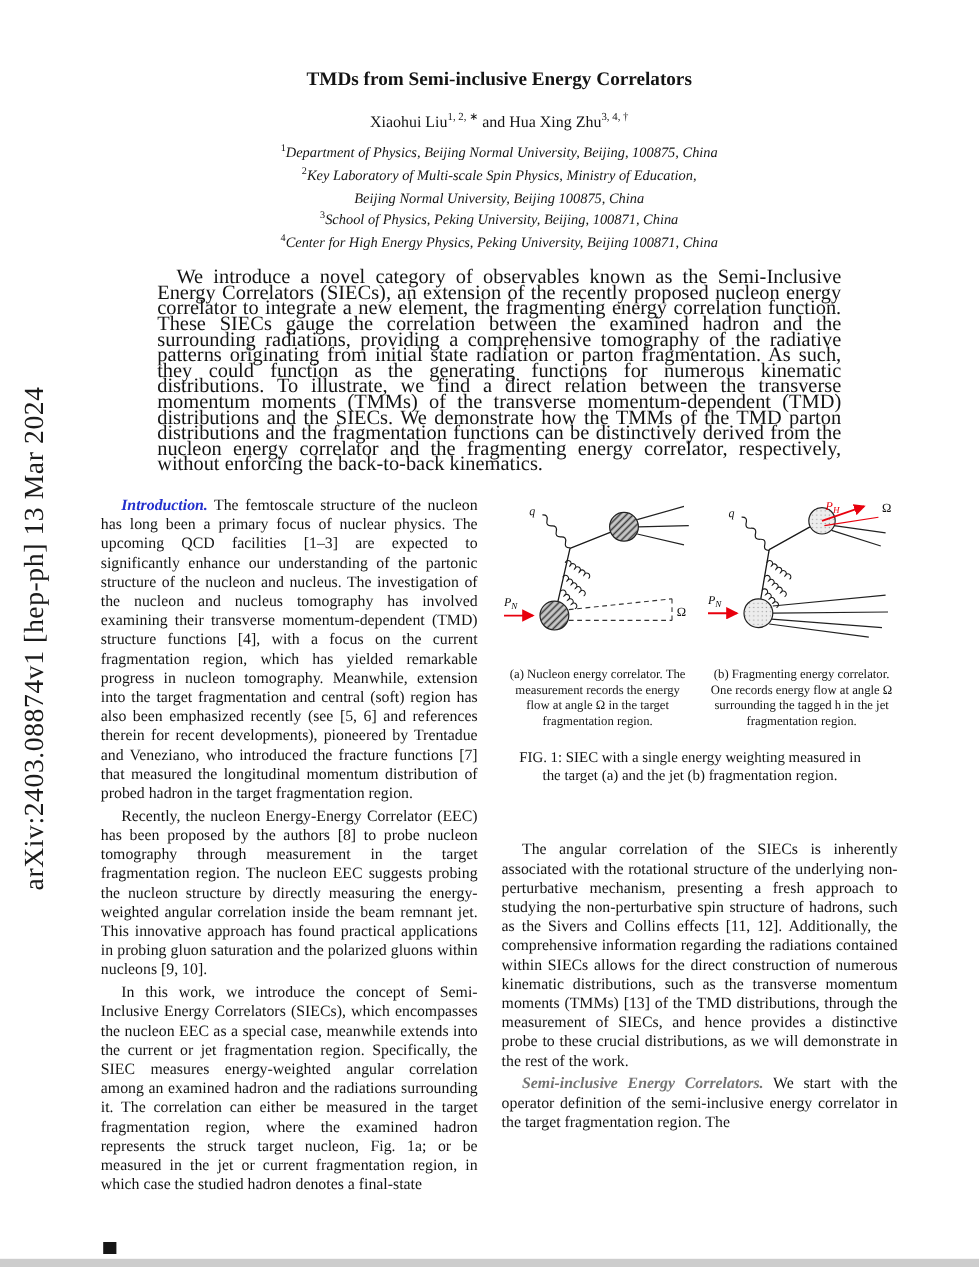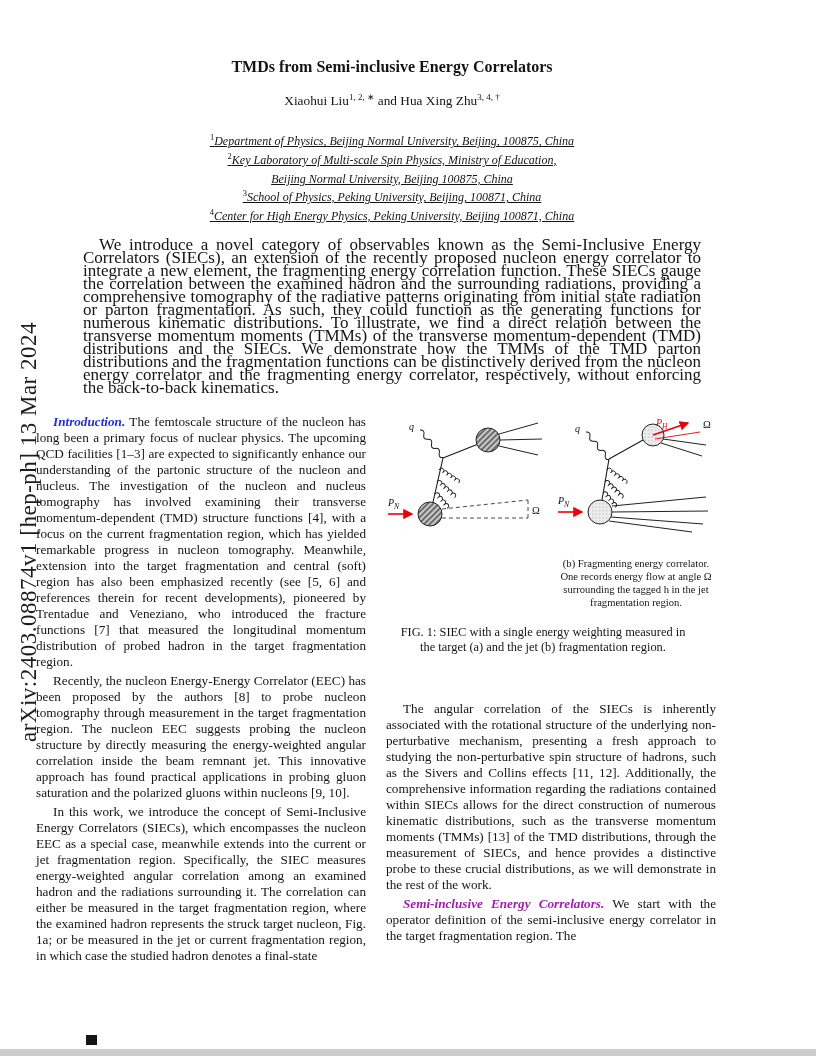--- a/index.html
+++ b/index.html
@@ -7,36 +7,36 @@
   body {
     width:816px; height:1056px; position:relative; overflow:hidden;
     font-family:"Liberation Serif", serif; color:#141414;
   }
   .arxiv-watermark {
     position:absolute; left:16px; top:262px; height:540px;
     writing-mode:vertical-rl; transform:rotate(180deg);
     font-size:23px; letter-spacing:0.5px; color:#1c1c1c; white-space:nowrap;
     text-align:center;
   }
-  .content { padding:58px 68px 0 36px; }
+  .content { padding:58px 68px 0 84px; }
   .paper-title { text-align:center; font-weight:bold; font-size:16px; }
   .authors-line { margin-top:16px; text-align:center; font-size:13.3px; }
   .authors-line sup { font-size:9px; }
-  .affiliations { margin-top:21px; text-align:center; font-style:italic; font-size:12px; line-height:14.6px;text-decoration:underline; }
+  .affiliations { margin-top:7px; text-align:center; font-style:italic; font-size:12px; line-height:14.6px; }
   .affiliation-line sup { font-size:8.5px; font-style:normal; }
   .abstract {
     margin:15px 47px 0 47px; text-align:justify;
     font-size:17px; line-height:13px; text-indent:16px;
   }
   .columns { display:flex; gap:20px; margin-top:20px; }
   .col { width:330px; font-size:13.2px; line-height:16px; text-align:justify; }
   .col p { text-indent:17px; margin:0 0 3px 0; }
   .col p.noindent { text-indent:0; }
   .lead-blue { color:#2330cc; font-weight:bold; font-style:italic; }
-  .lead-magenta { color:#a21caf; font-weight:bold; font-style:italic; }
+  .lead-magenta { color:#737373; font-weight:bold; font-style:italic; }
   .var-italic { font-style:italic; }
   .figure-block { margin-top:4px; }
   .subfig-row { display:flex; gap:10px; }
   .subfig { width:160px; }
   .subcap { margin-top:8px; font-size:10.6px; line-height:12.8px; text-align:center; padding:0 4px; }
   .fig-main-cap { margin:15px 22px 0 6px; font-size:12.4px; line-height:15px; text-align:center; }
   .post-fig-gap { height:46px; }
   svg text { font-family:"Liberation Serif", serif; }
   .fl { font-style:italic; font-size:10px; fill:#111; }
   .flr { font-style:italic; font-size:10px; fill:#e8000d; }
@@ -110,20 +110,21 @@
                 <path d="M0 0 a2.5 2.5 0 1 1 4.4 1.6 a2.5 2.5 0 1 1 4.4 1.6 a2.5 2.5 0 1 1 4.4 1.6 a2.5 2.5 0 1 1 4.4 1.6" stroke="#1a1a1a" stroke-width="0.9" fill="none"></path>
               </g>
               <circle cx="102" cy="22" r="12" fill="url(#hatch)" stroke="#222" stroke-width="1"></circle>
               <path d="M113,16 L152,5 M114,22 L156,21 M113,28 L152,37" stroke="#222" stroke-width="1" fill="none"></path>
               <circle cx="44" cy="96" r="12" fill="url(#hatch)" stroke="#222" stroke-width="1"></circle>
               <line x1="2" y1="96" x2="26" y2="96" stroke="#e8000d" stroke-width="1.6" marker-end="url(#mred)"></line>
               <text class="fl" x="2" y="88"><tspan>P</tspan><tspan dy="2.5" font-size="7.5">N</tspan></text>
               <path d="M56,91 L142,82 M56,100 L142,100 M142,82 L142,100" stroke="#333" stroke-width="0.9" stroke-dasharray="4 3" fill="none"></path>
               <text class="fg" x="146" y="96"><tspan>Ω</tspan></text>
             </svg>
+            <div class="subcap">(a) Nucleon energy correlator. The measurement records the energy flow at angle Ω in the target fragmentation region.</div>
           </div>
 
           <div class="subfig">
             <svg width="160" height="128" viewBox="0 0 160 128">
               <g transform="translate(30,14) rotate(50)">
                 <path d="M0 0 q3 -4 6 0 t6 0 t6 0 t6 0 t6 0 t6 0" stroke="#1a1a1a" stroke-width="1" fill="none"></path>
               </g>
               <text class="fl" x="19" y="14"><tspan>q</tspan></text>
               <path d="M53,41 L87,22 M53,41 L46,82" stroke="#1a1a1a" stroke-width="1.1" fill="none"></path>
               <g transform="translate(51,52) rotate(16)">

